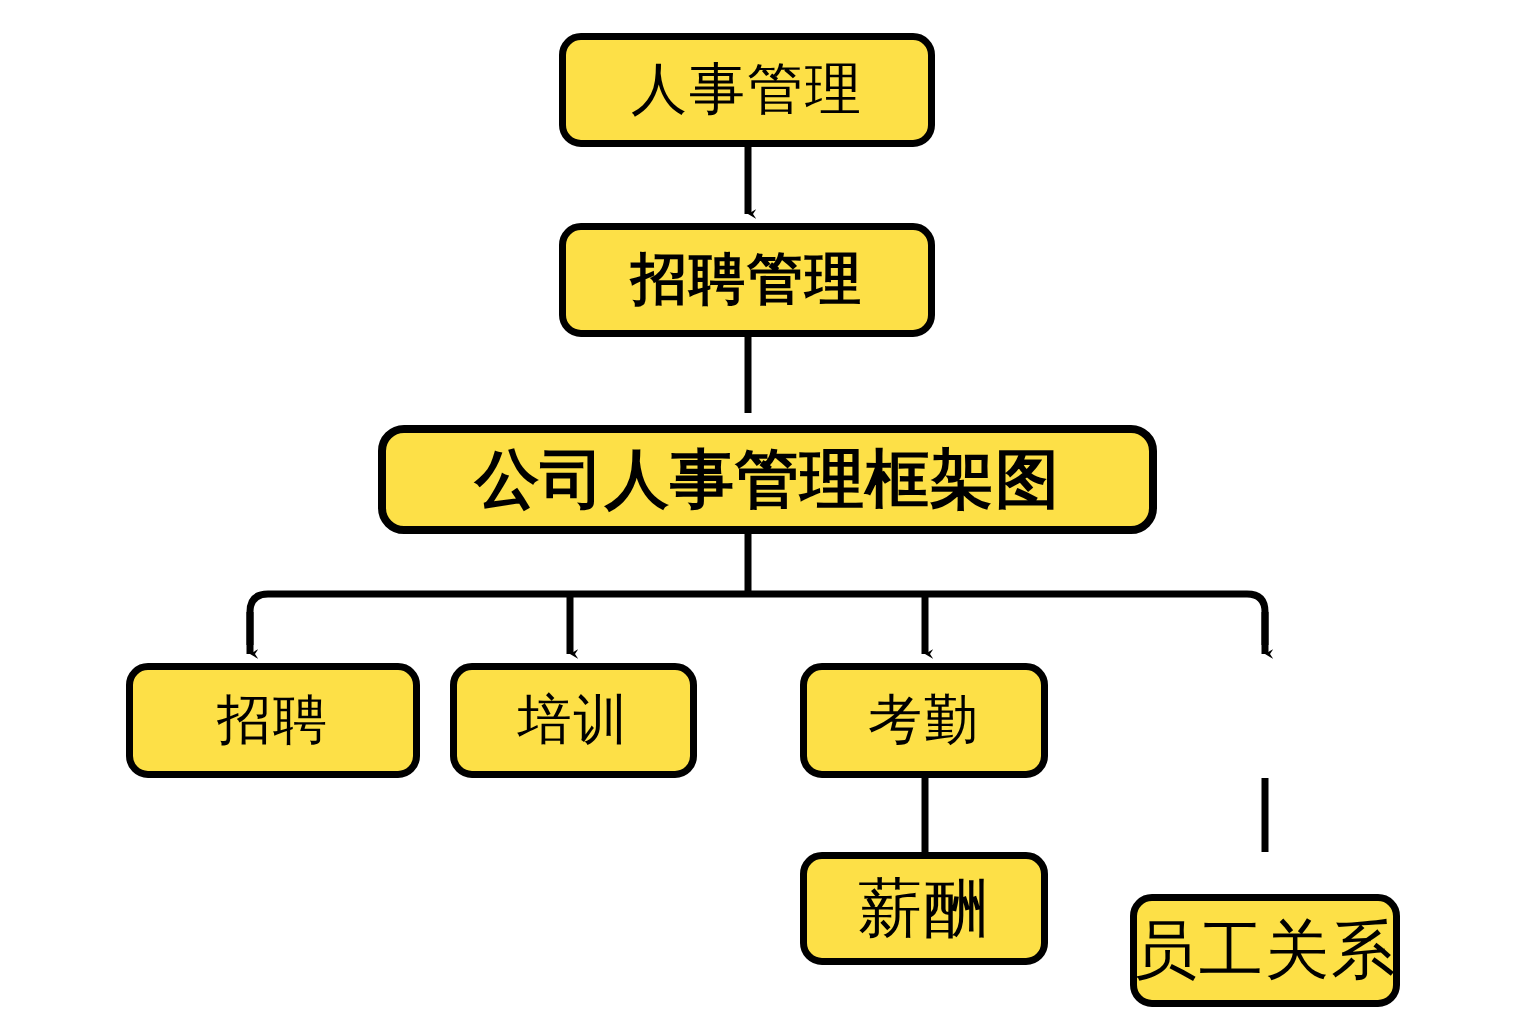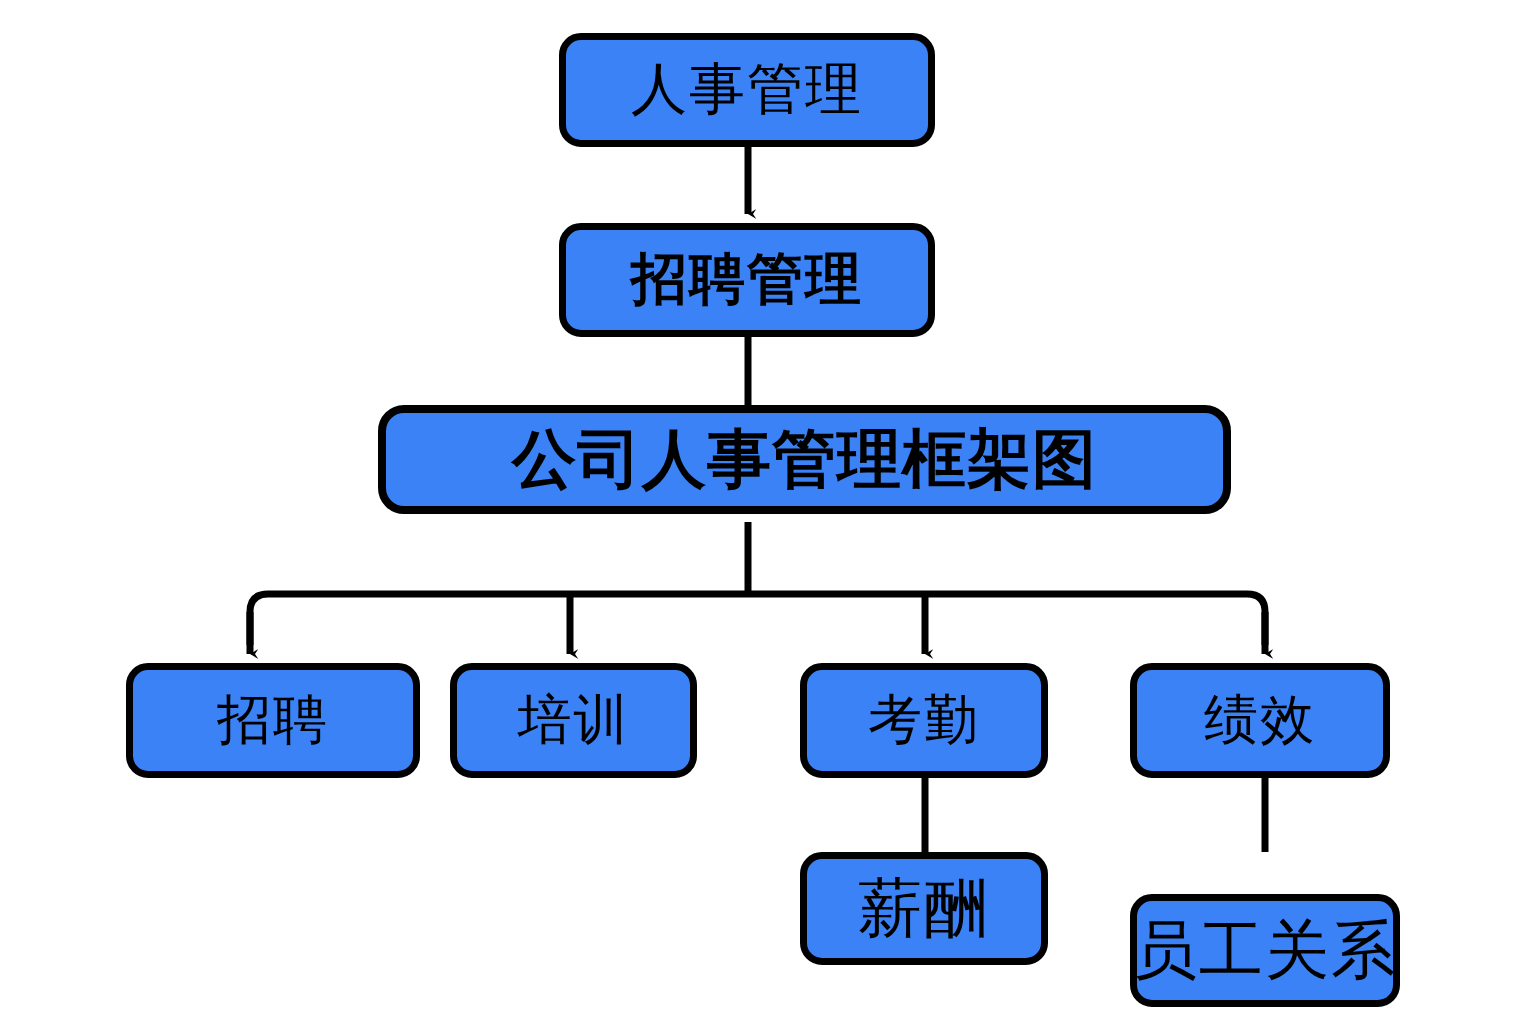--- a/index.html
+++ b/index.html
@@ -20,21 +20,21 @@
     position: absolute;
     left: 0;
     top: 0;
     width: 1536px;
     height: 1024px;
     pointer-events: none;
   }
   .node {
     position: absolute;
     box-sizing: border-box;
-    background: #3b82f6;
+    background: #fde047;
     border: 7px solid #000000;
     border-radius: 22px;
     display: flex;
     align-items: center;
     justify-content: center;
     color: #000000;
     letter-spacing: 2px;
     line-height: 1;
     white-space: nowrap;
   }
@@ -85,39 +85,36 @@
   </svg>
 
   <div class="node lvl1" style="left:559px; top:33px; width:376px; height:114px;">
     <span class="label">人事管理</span>
   </div>
 
   <div class="node lvl2" style="left:559px; top:223px; width:376px; height:114px;">
     <span class="label">招聘管理</span>
   </div>
 
-  <div class="node title-node" style="left:378px; top:405px; width:853px; height:109px;">
+  <div class="node title-node" style="left:378px; top:425px; width:779px; height:109px;">
     <span class="label">公司人事管理框架图</span>
   </div>
 
   <div class="node lvl3" style="left:126px; top:663px; width:294px; height:115px;">
     <span class="label">招聘</span>
   </div>
 
   <div class="node lvl3" style="left:450px; top:663px; width:247px; height:115px;">
     <span class="label">培训</span>
   </div>
 
   <div class="node lvl3" style="left:800px; top:663px; width:248px; height:115px;">
     <span class="label">考勤</span>
   </div>
 
-  <div class="node lvl3" style="left:1130px; top:663px; width:260px; height:115px;">
-    <span class="label">绩效</span>
-  </div>
 
   <div class="node lvl4" style="left:800px; top:852px; width:248px; height:113px;">
     <span class="label">薪酬</span>
   </div>
 
   <div class="node lvl4" style="left:1130px; top:852px; width:270px; height:113px;margin-top:42px;">
     <span class="label">员工关系</span>
   </div>
 
 </div>

